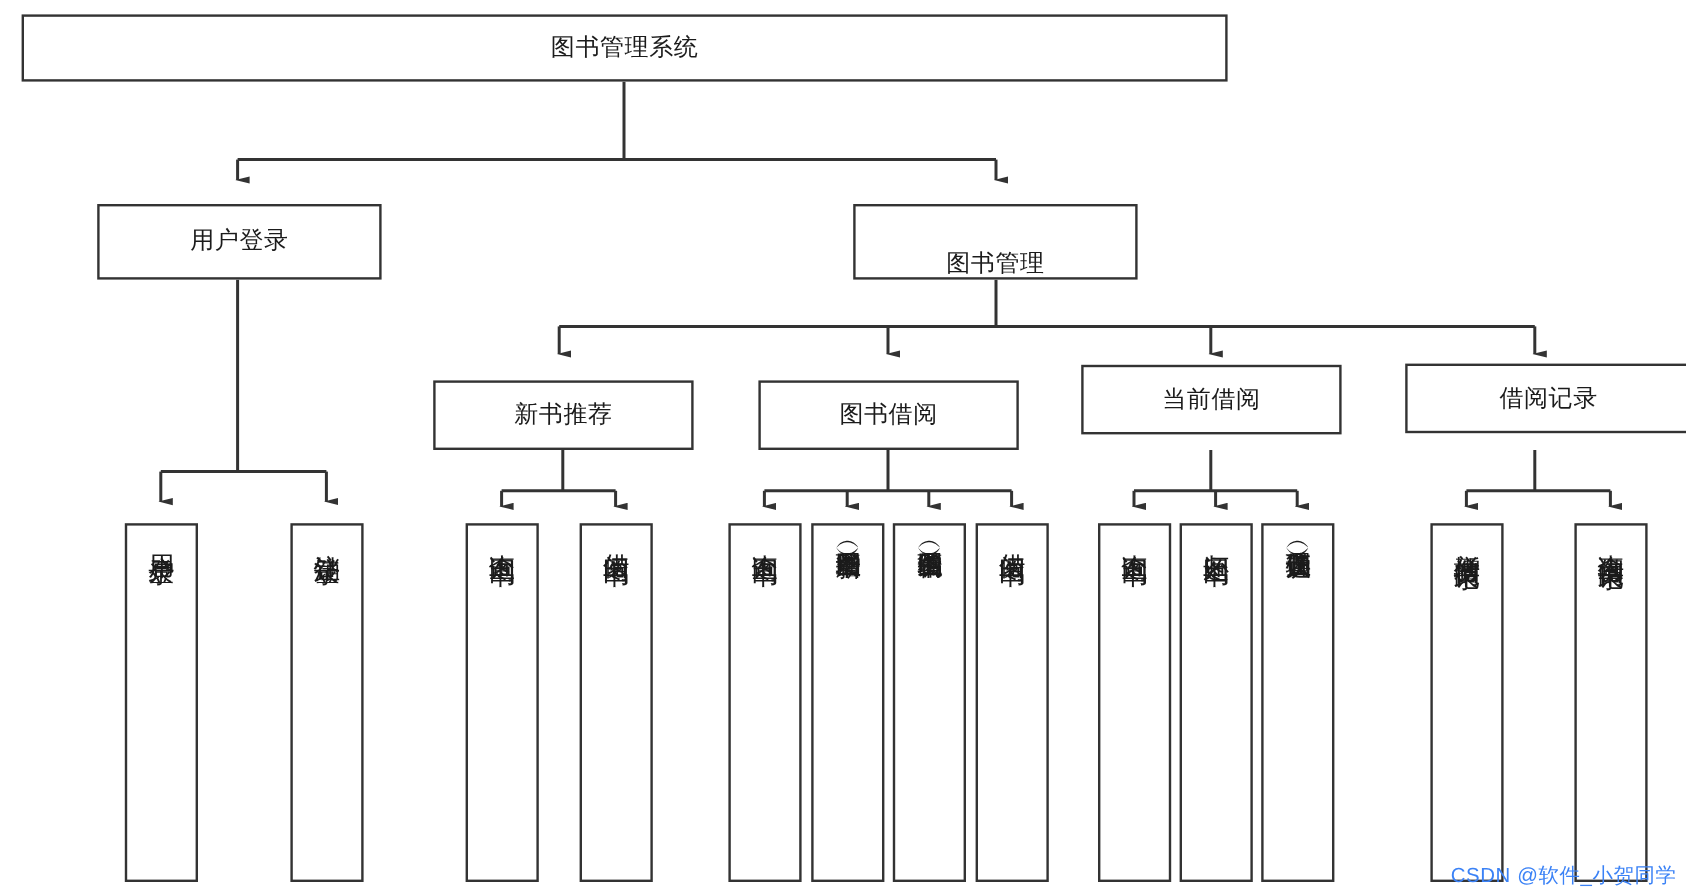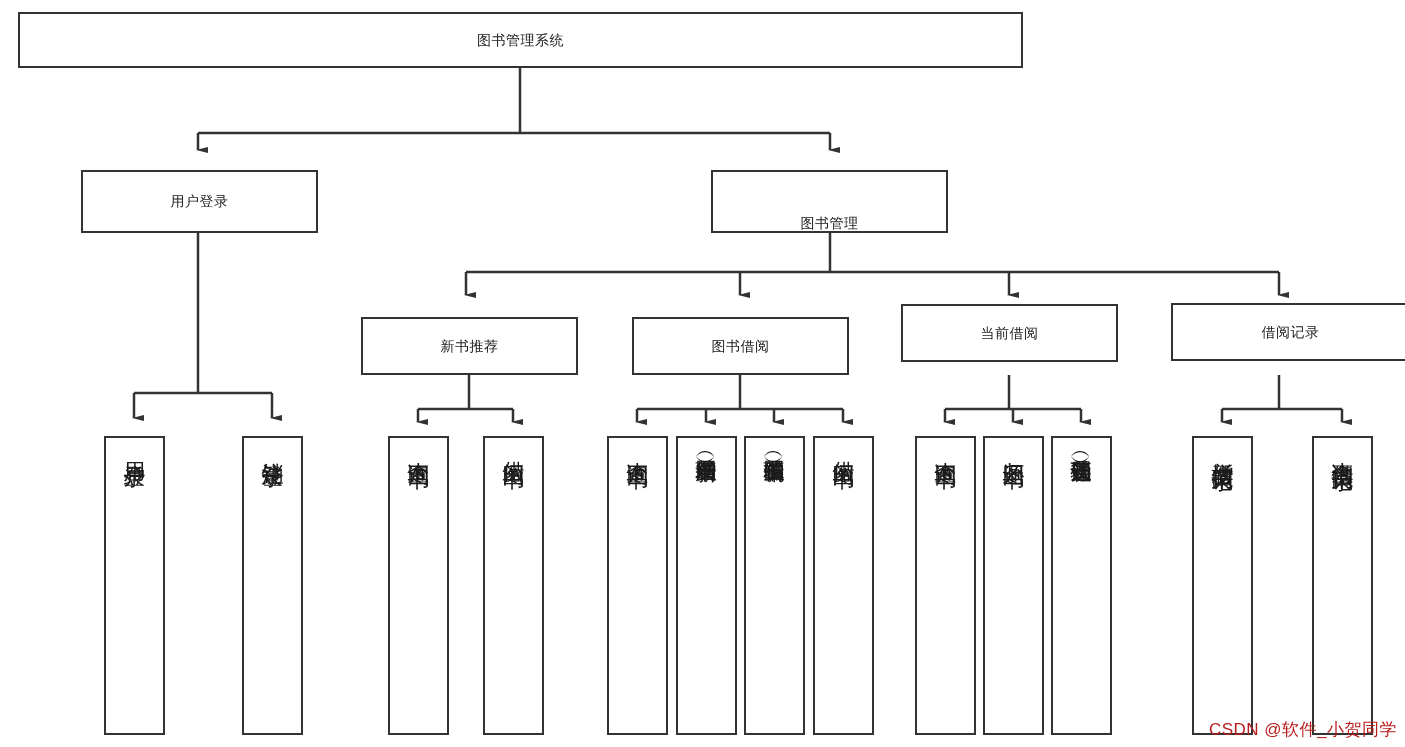--- a/index.html
+++ b/index.html
@@ -37,21 +37,21 @@
     justify-content: center;
     color: #1b1b1b;
   }
   .node .label {
     display: block;
     text-align: center;
     line-height: 1.05;
     color: #1b1b1b;
   }
   .node.horizontal .label {
-    font-size: 14px;
+    font-size: 20px;
     letter-spacing: 0.5px;
     white-space: nowrap;
   }
   .node.vertical {
     align-items: flex-start;
     justify-content: center;
     padding-top: 6px;
   }
   .node.vertical .label {
     writing-mode: vertical-rl;
@@ -62,21 +62,21 @@
   }
   .node.vertical.tight .label {
     font-size: 21px;
     letter-spacing: 0px;
   }
   .watermark {
     position: absolute;
     right: 8px;
     bottom: 6px;
     font-size: 17px;
-    color: #b91c1c;
+    color: #3b82f6;
     white-space: nowrap;
     letter-spacing: 0.5px;
   }
 </style>
 </head>
 <body>
 
 <div id="diagram-root">
 
   <svg class="edges" viewBox="0 0 1405 747">

